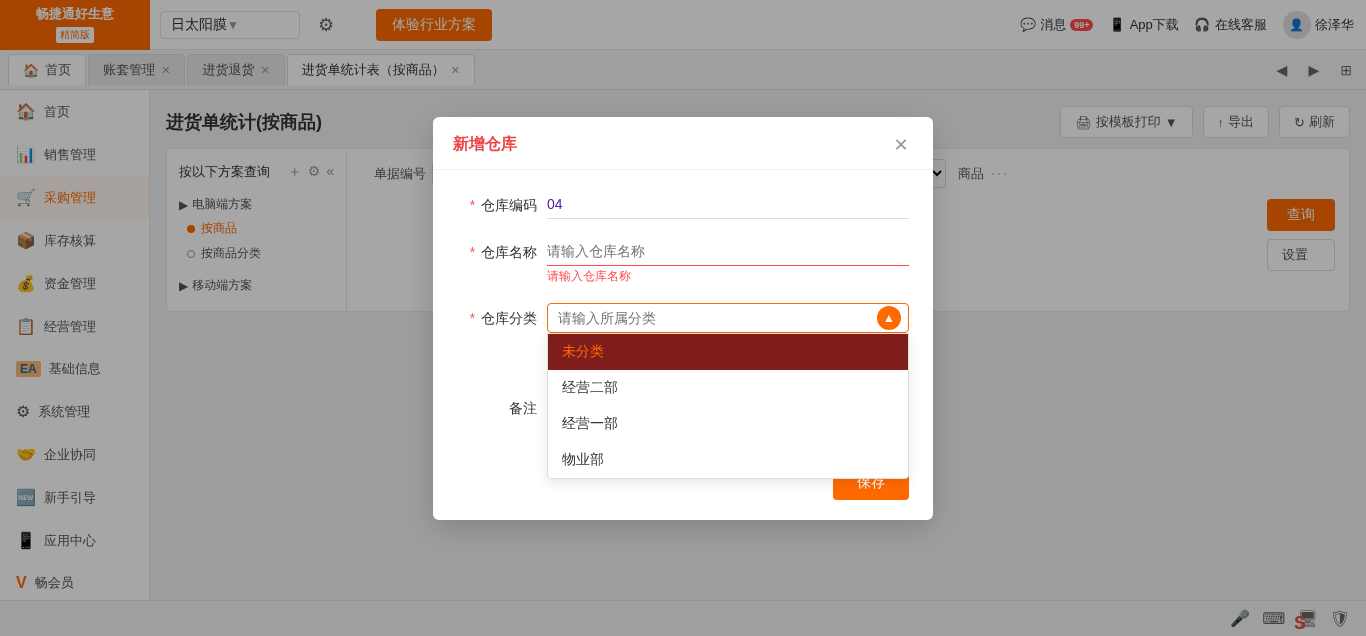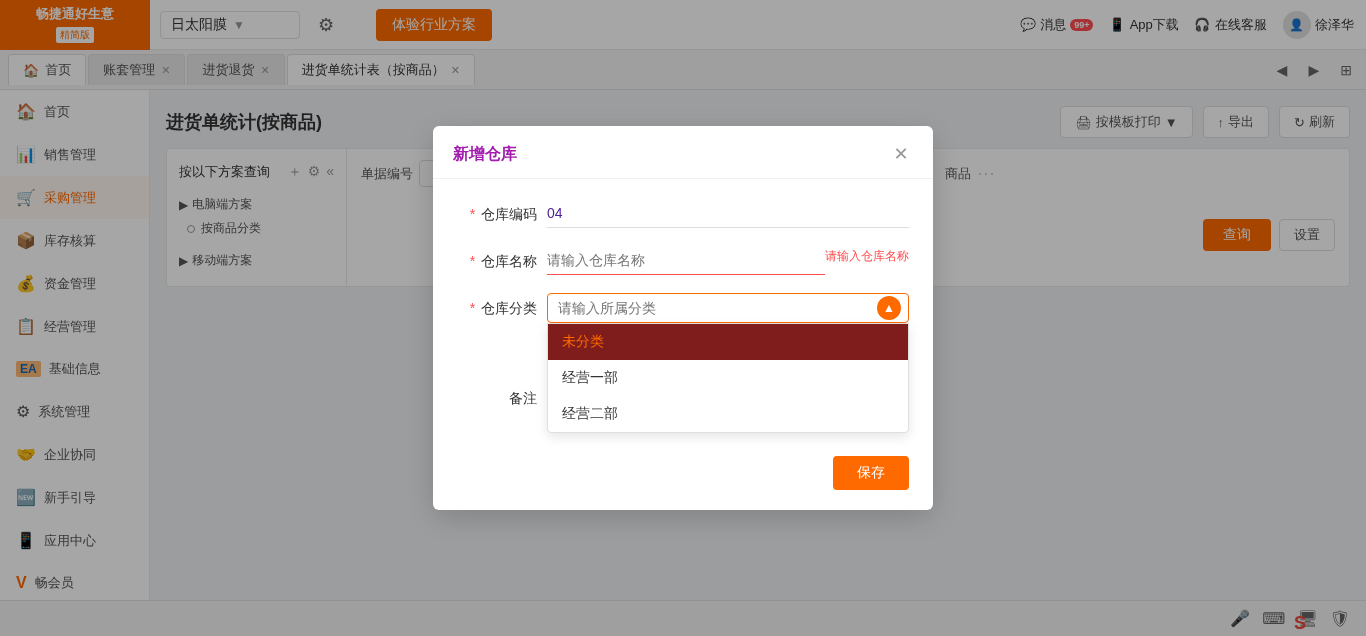--- a/index.html
+++ b/index.html
@@ -41,21 +41,20 @@
     }
     .store-selector {
       display: flex;
       align-items: center;
       background: #fff;
       border: 1px solid #e0e0e0;
       border-radius: 4px;
       padding: 4px 10px;
       min-width: 140px;
       cursor: pointer;
-      gap: 6px;
       font-size: 14px;
       color: #333;
     }
     .settings-icon-btn {
       width: 32px;
       height: 32px;
       display: flex;
       align-items: center;
       justify-content: center;
       cursor: pointer;
@@ -235,21 +234,21 @@
       align-items: center;
       gap: 4px;
     }
 
     
     .query-panel {
       background: #fff;
       border: 1px solid #e8e8e8;
       border-radius: 4px;
       display: flex;
-      gap: 0;
+      gap: 13px;
     }
     .query-left {
       width: 180px;
       border-right: 1px solid #e8e8e8;
       padding: 10px 0;
     }
     .query-left-header {
       display: flex;
       align-items: center;
       justify-content: space-between;
@@ -366,21 +365,21 @@
     .modal-header {
       display: flex;
       align-items: center;
       justify-content: space-between;
       padding: 16px 20px 12px;
       border-bottom: 1px solid #f0f0f0;
     }
     .modal-title {
       font-size: 16px;
       font-weight: 600;
-      color: #a21caf;
+      color: #ef4444;
     }
     .modal-close {
       font-size: 18px;
       color: #999;
       cursor: pointer;
       width: 24px;
       height: 24px;
       display: flex;
       align-items: center;
       justify-content: center;
@@ -421,20 +420,21 @@
     }
     .error-msg {
       color: #ff4d4f;
       font-size: 12px;
       margin-top: 2px;
       display: block;
     }
     .form-input-wrapper {
       flex: 1;
       display: flex;
+      flex-direction: column;
     }
     .category-input-wrapper {
       flex: 1;
       position: relative;
     }
     .category-input {
       width: 100%;
       border: 1px solid #ff6a00;
       border-radius: 4px;
       padding: 6px 32px 6px 10px;
@@ -700,20 +700,24 @@
             <span>＋</span>
             <span>⚙</span>
             <span>«</span>
           </div>
         </div>
         <div class="scheme-section">
           <div class="scheme-title">
             <span>▶</span>
             <span>电脑端方案</span>
           </div>
+          <div class="scheme-item active">
+            <span class="dot"></span>
+            <span>按商品</span>
+          </div>
           <div class="scheme-item">
             <span class="dot-outline"></span>
             <span>按商品分类</span>
           </div>
         </div>
         <div class="scheme-section">
           <div class="scheme-title">
             <span>▶</span>
             <span>移动端方案</span>
           </div>
@@ -739,21 +743,21 @@
             <span>商品</span>
             <span class="query-dots">···</span>
           </div>
         </div>
         <div style="display:flex;gap:10px;margin-top:8px;align-items:center;">
           <div style="flex:1;display:flex;align-items:center;justify-content:center;flex-direction:column;color:#bbb;font-size:13px;min-height:60px;">
             <div style="font-size:32px;color:#e0c0a0;">🔍</div>
             <div>选择左侧的方案</div>
             <div style="font-size:12px;margin-top:4px;">用[过滤]条件来缩小分析范围</div>
           </div>
-          <div style="display:flex;flex-direction:row;gap:8px;">
+          <div style="display:flex;flex-direction:column;gap:8px;">
             <button class="btn-orange">查询</button>
             <button class="btn-default">设置</button>
           </div>
         </div>
       </div>
     </div>
   </div>
 </div>
 
 <div class="overlay">
@@ -786,22 +790,23 @@
       <div class="form-row">
         <div class="form-label">
           <span class="required-star">*</span>
           <span>仓库分类</span>
         </div>
         <div class="category-input-wrapper">
           <input class="category-input" placeholder="请输入所属分类" style="">
           <div class="category-chevron">▲</div>
           <div class="dropdown-list">
             <div class="dropdown-item selected">未分类</div>
+            <div class="dropdown-item">经营二部</div>
             <div class="dropdown-item">经营一部</div>
-            <div class="dropdown-item">经营二部</div>
+            <div class="dropdown-item">物业部</div>
           </div>
         </div>
       </div>
 
       <div class="form-row" style="margin-top:60px;">
         <div class="form-label">
           <span>备注</span>
         </div>
         <textarea class="form-textarea" rows="2" style=""></textarea>
       </div>

